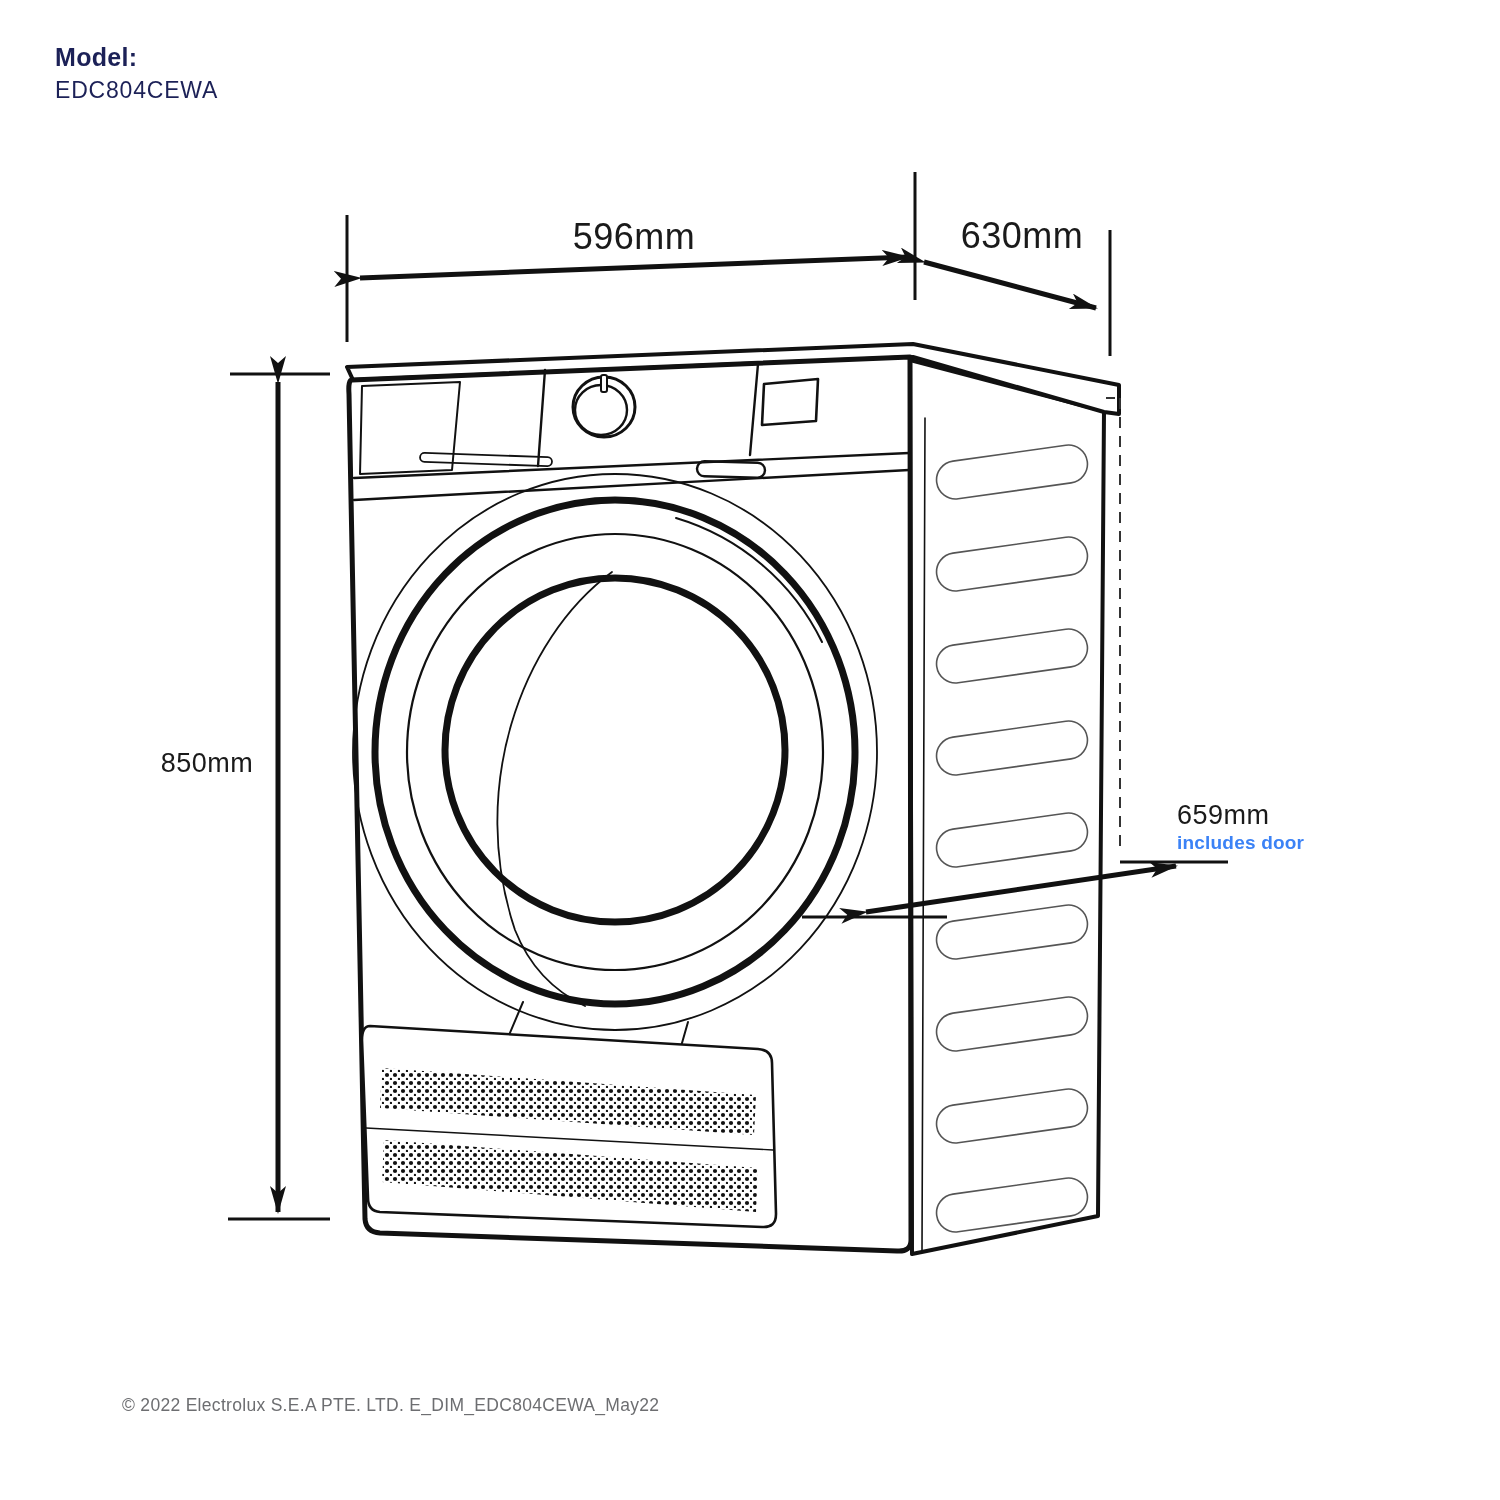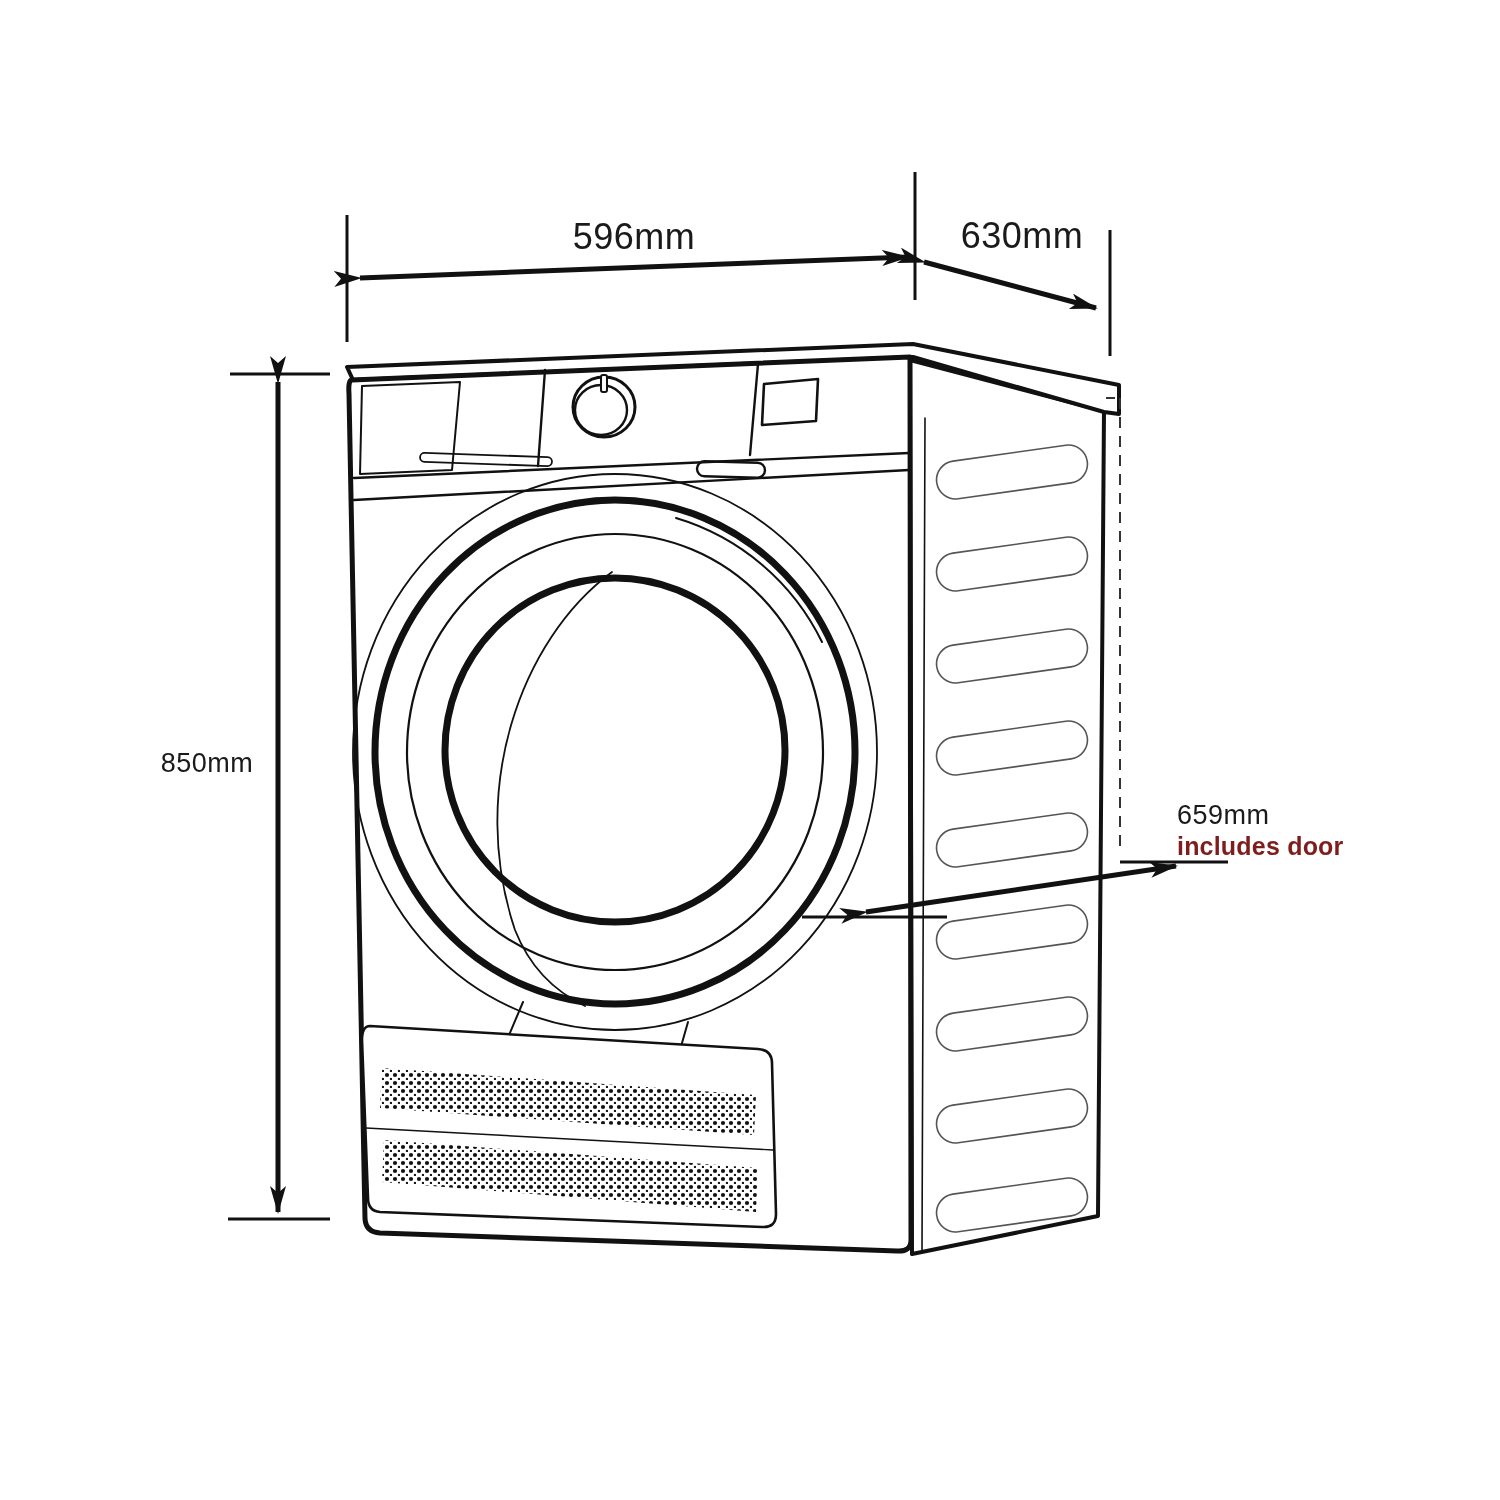--- a/index.html
+++ b/index.html
@@ -10,21 +10,21 @@
     font-family:"Liberation Sans","DejaVu Sans",sans-serif;
     overflow:hidden;
   }
   .model-block{position:absolute;left:55px;top:42px;color:#1c2157;line-height:1.25;}
   .model-label{font-weight:bold;font-size:25px;letter-spacing:.3px;}
   .model-number{font-size:23px;letter-spacing:.8px;margin-top:3px;}
   .dim-label{
     position:absolute;color:#1a1a1a;font-size:36px;letter-spacing:.5px;white-space:nowrap;
   }
   .dim-label.center{transform:translateX(-50%);}
-  .dim-note{font-size:25px;font-weight:bold;letter-spacing:.2px;margin-top:1px;color:#7f1d1d;}
+  .dim-note{font-size:19px;font-weight:bold;letter-spacing:.2px;margin-top:1px;color:#3b82f6;}
   .footer-text{
     position:absolute;left:122px;top:1395px;color:#6d6e71;font-size:17.5px;letter-spacing:.3px;
   }
   svg{position:absolute;left:0;top:0;}
 </style>
 </head>
 <body>
 
 <div class="canvas">
 
@@ -123,25 +123,30 @@
       </g>
 
       <g>
         <path d="M802,917 L947,917" stroke-width="3"></path>
         <path d="M1120,862 L1228,862" stroke-width="3"></path>
         <path d="M866,912 L1176,866" stroke-width="5" marker-start="url(#ah)" marker-end="url(#ah)"></path>
       </g>
     </g>
   </svg>
 
+  <div class="model-block">
+    <div class="model-label">Model:</div>
+    <div class="model-number">EDC804CEWA</div>
+  </div>
 
   <div class="dim-label center" style="left:634px;top:216px;">596mm</div>
 
   <div class="dim-label center" style="left:1022px;top:215px;">630mm</div>
 
   <div class="dim-label center" style="left:207px;top:748px;font-size:27px;">850mm</div>
 
   <div class="dim-label" style="left:1141px;top:800px;font-size:27px;margin-left:36px;">
     <div>659mm</div>
     <div class="dim-note">includes door</div>
   </div>
 
+  <div class="footer-text">© 2022 Electrolux S.E.A PTE. LTD. E_DIM_EDC804CEWA_May22</div>
 </div>
 
 </body></html>

